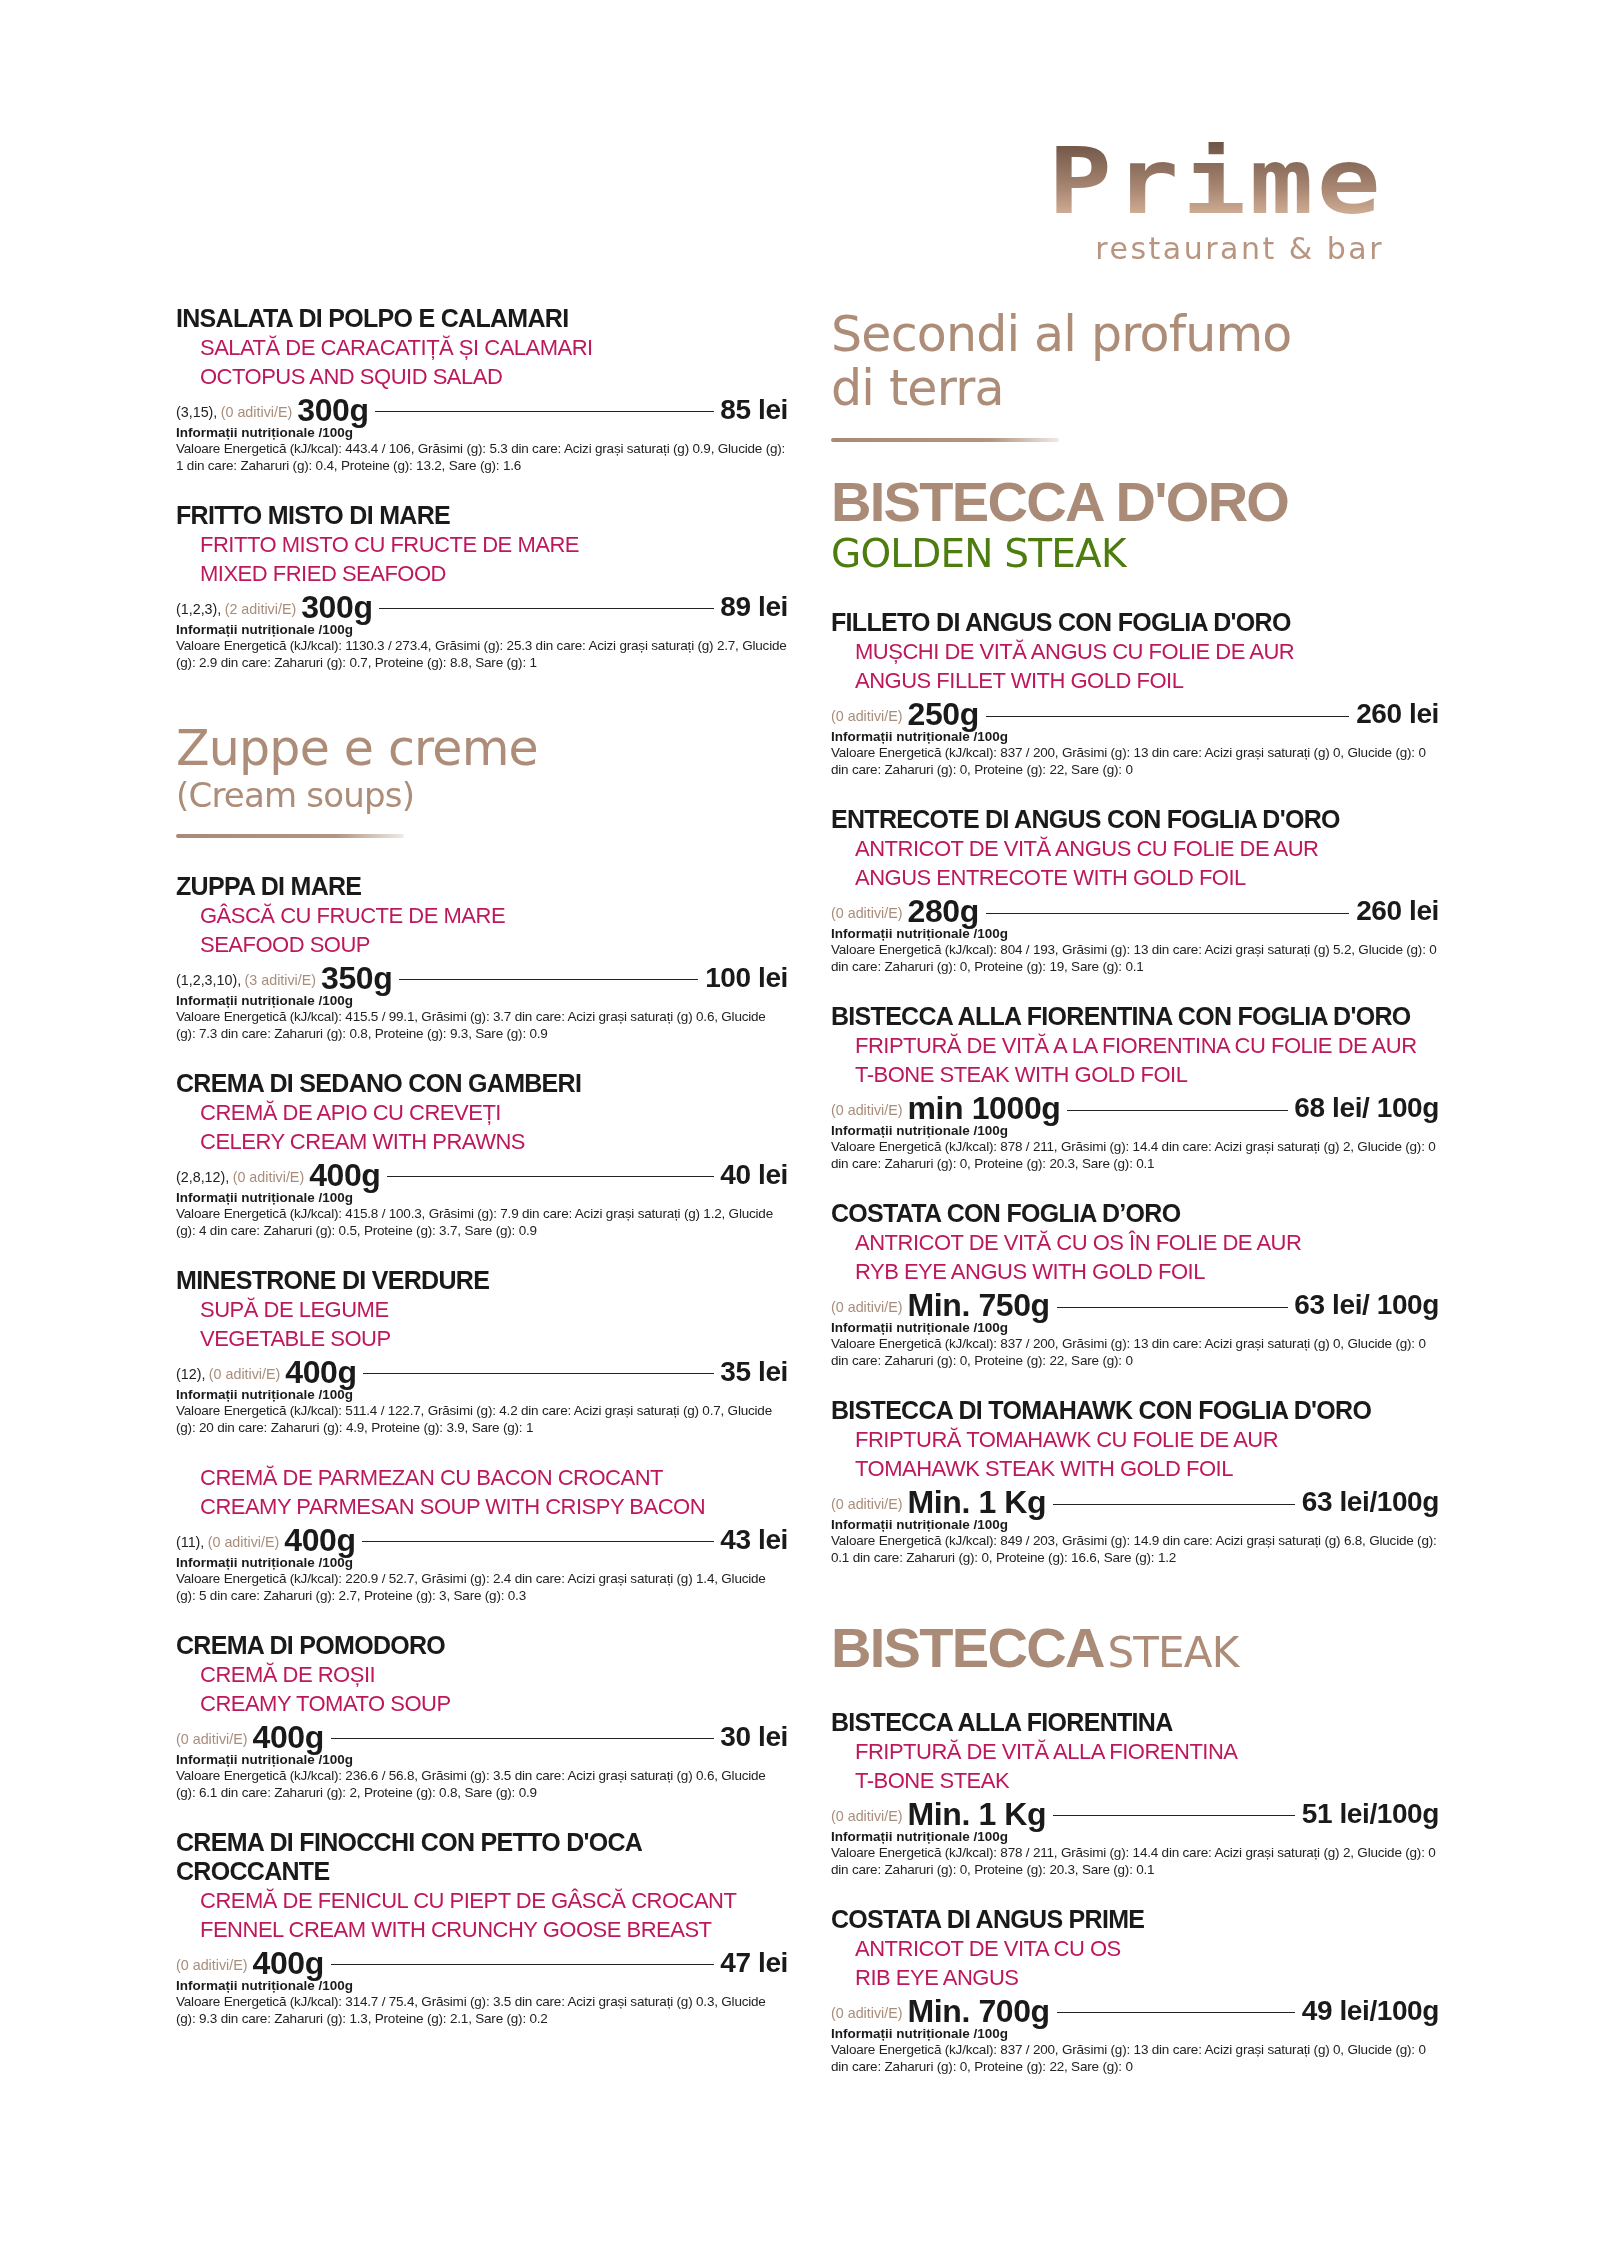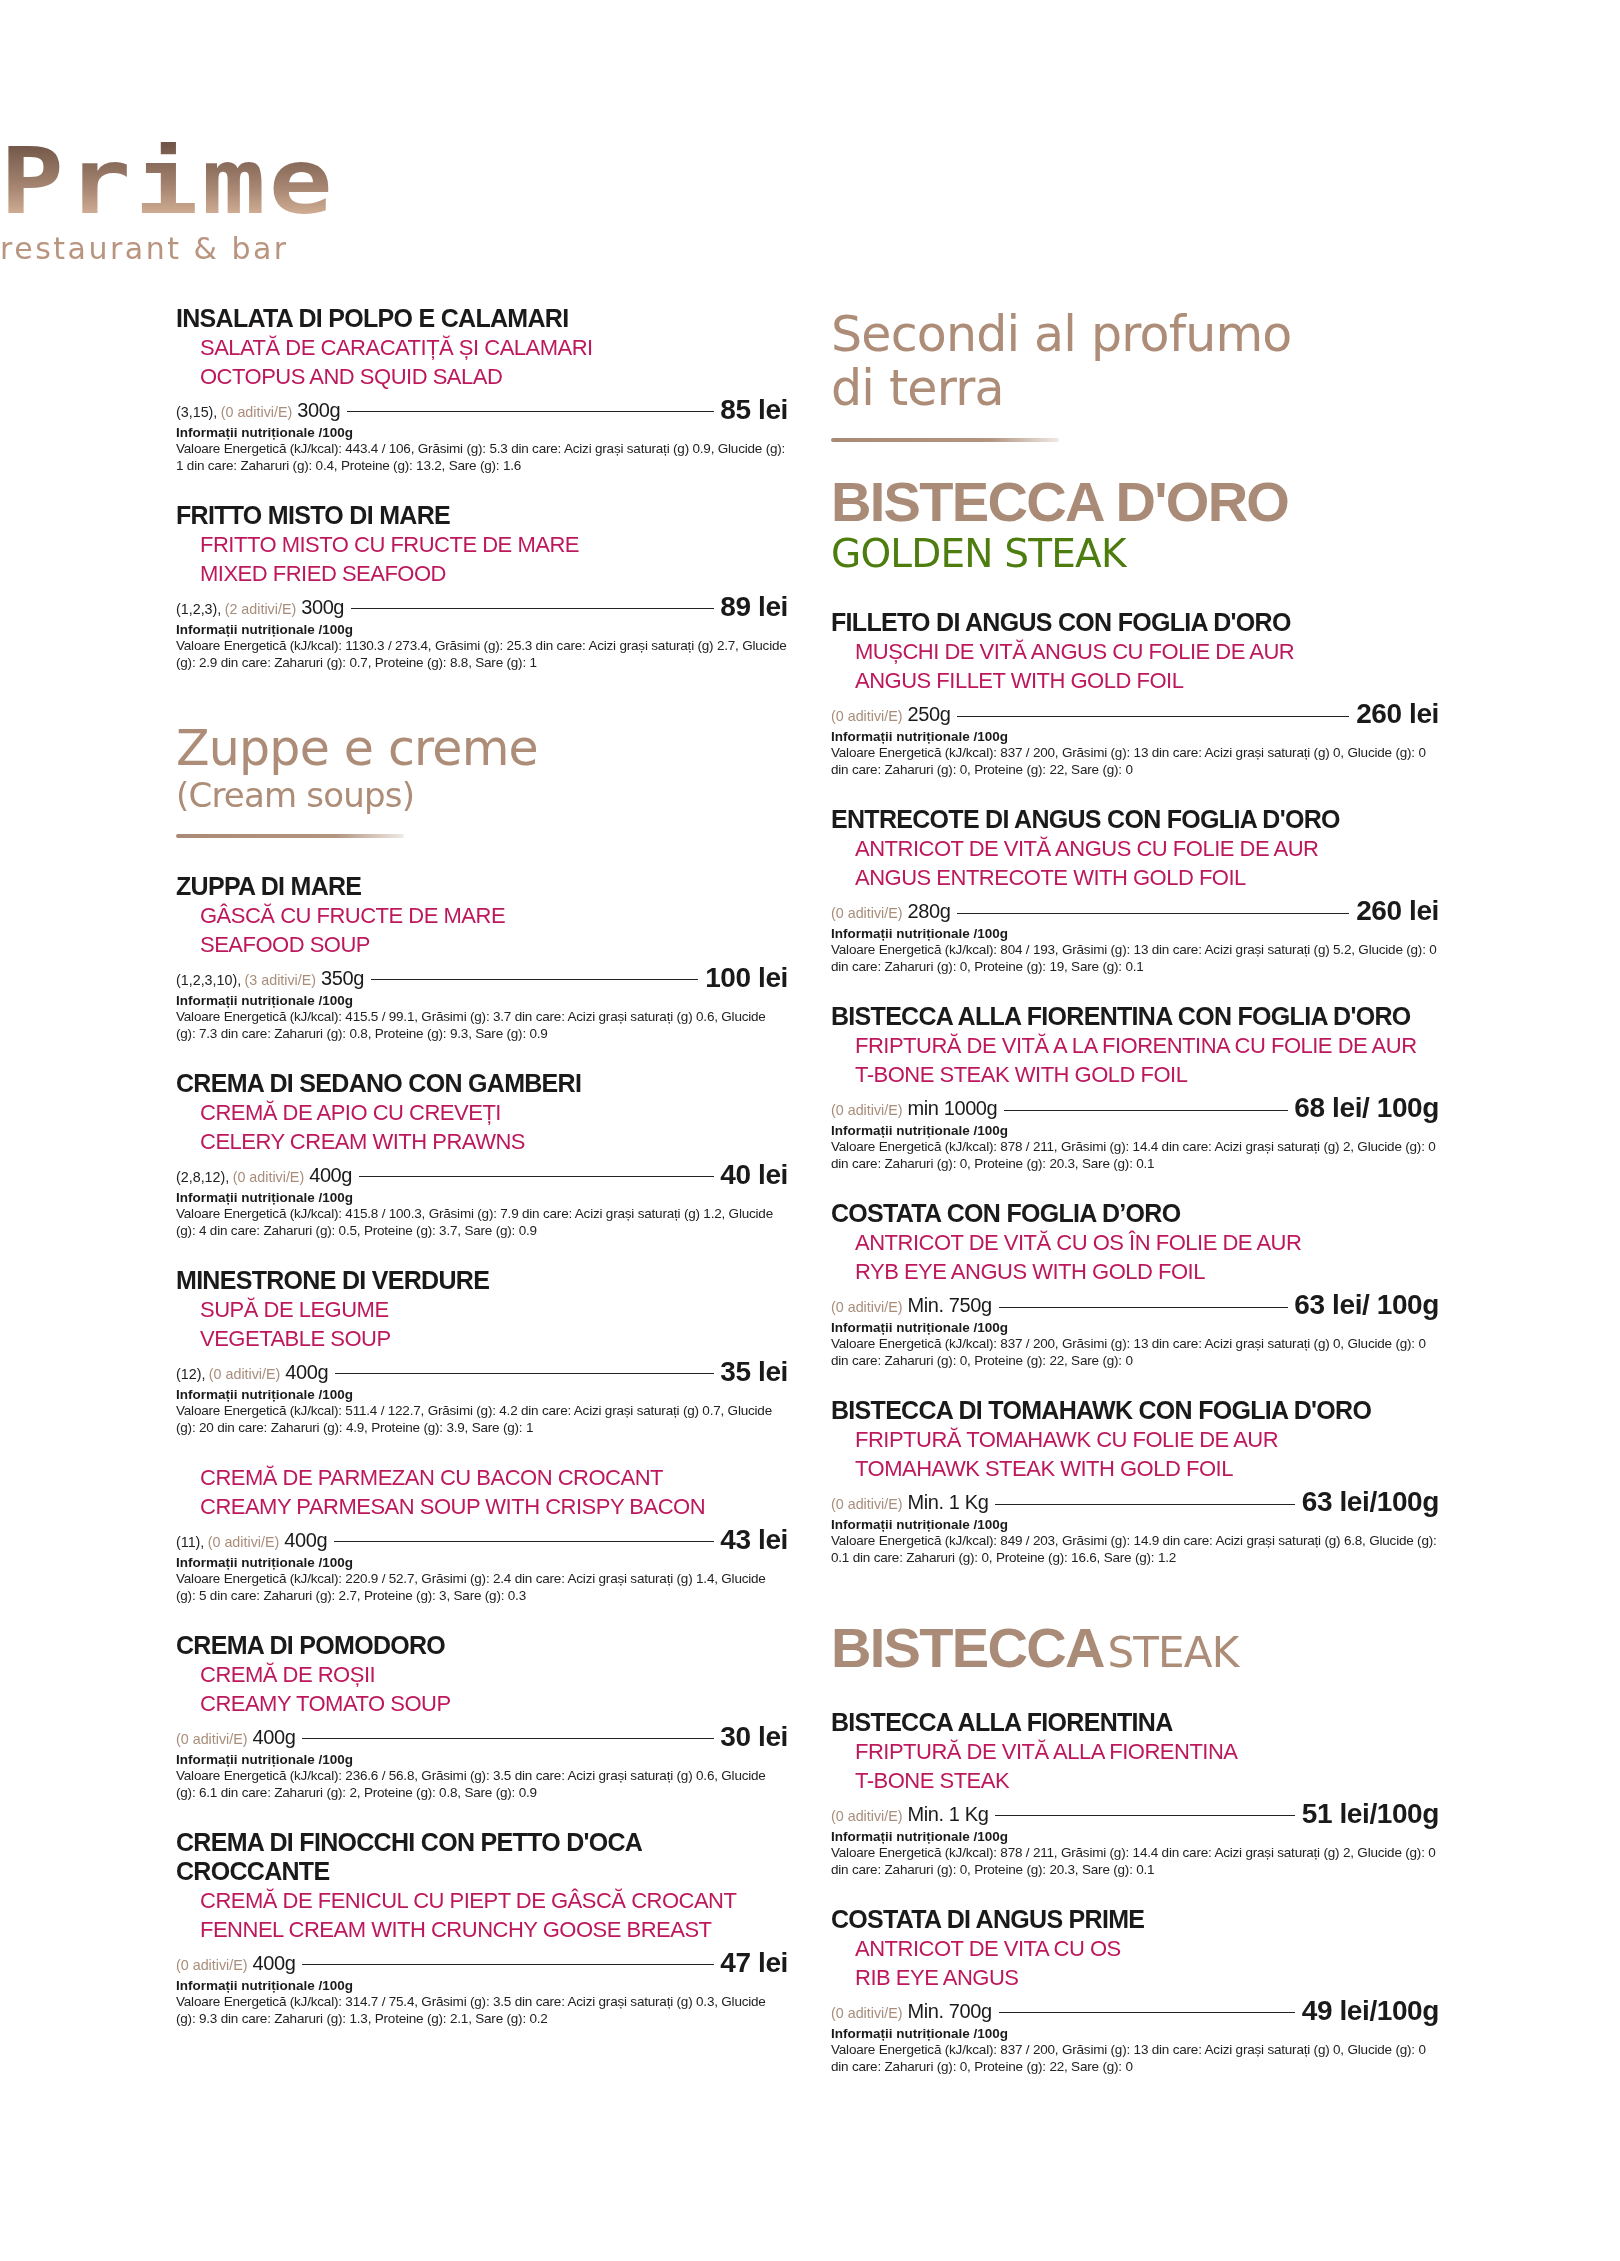--- a/index.html
+++ b/index.html
@@ -1,34 +1,34 @@
 <!DOCTYPE html>
 <html style="font-size:13.5px"><head>
 <meta charset="utf-8">
 <style>
   html, body { margin: 0; padding: 0; background: #ffffff; }
   body { width: 1621px; height: 2261px; position: relative; overflow: hidden;
          font-family: "Liberation Sans Narrow", "Liberation Sans", sans-serif; color: #1a1a1a; }
-  .logo { position: absolute; left: 0; width: 1384px; top: 135px; text-align: left; }
+  .logo { position: absolute; left: 0; width: 1384px; top: 135px; text-align: right; }
   .logo-word { font-family: "DejaVu Sans Mono", monospace; font-weight: bold; font-size: 106px; letter-spacing: 3.4px;
                line-height: 93px; background: linear-gradient(180deg, #6e5446 0%, #a98874 60%, #dbb89c 100%);
                -webkit-background-clip: text; background-clip: text; color: transparent; transform: scaleY(0.86); display:inline-block; }
   .logo-sub { font-family: "DejaVu Sans", sans-serif; font-size: 30px; letter-spacing: 2.5px; color: #b99580; margin-top: 3.4px; }
 
   .col { position: absolute; }
   .col-left { left: 176px; width: 612px; top: 304px; }
   .col-right { left: 831px; width: 608px; top: 308px; }
 
   .item { margin-bottom: 27px; }
   .item-title { font-family: "Liberation Sans", sans-serif; font-weight: bold; font-size: 25px; line-height: 29px; letter-spacing: -0.7px; transform-origin: left; }
   .item-line { font-size: 22px; line-height: 29px; letter-spacing: -0.5px; font-weight: normal; color: #be185d; margin-left: 24px; }
   .price-row { display: flex; align-items: flex-end; height: 34px; }
   .allergens { font-size: 14.3px; color: #222; margin-right: 3.4px; padding-bottom: 5px; white-space: nowrap; }
   .additives { font-size: 14.3px; color: #a88d7b; margin-right: 5px; padding-bottom: 5px; white-space: nowrap; }
-  .weight { font-weight: normal; font-size: 20px; line-height: 30px; white-space: nowrap; letter-spacing: -0.4px; }
+  .weight { font-weight: bold; font-size: 32px; line-height: 30px; white-space: nowrap; letter-spacing: -0.4px; }
   .leader { flex: 1; border-bottom: 1.7px solid #222; margin: 0 6.8px 12.7px 6.8px; }
   .price { font-weight: bold; font-size: 28px; line-height: 30px; white-space: nowrap; letter-spacing: -0.4px; }
   .nut-head { font-weight: bold; font-size: 13.5px; line-height: 15px; }
   .nut-text { font-size: 13.5px; line-height: 17px; color: #222; letter-spacing: -0.2px; }
 
   .section-script { font-family: "DejaVu Sans", sans-serif; color: #ad8d78; font-weight: normal; }
   .sec-zuppe { margin: 51px 0 0 0; font-size: 49px; line-height: 54px; letter-spacing: -0.8px; }
   .sec-zuppe-sub { font-size: 34px; line-height: 39px; letter-spacing: -0.8px; }
   .brush { height: 4.2px; background: linear-gradient(90deg, #a98a76 0%, #b29580 70%, rgba(178,149,128,0.2) 100%); border-radius: 2.5px; margin: 18.6px 0 34px 0; width: 228px; }
 

